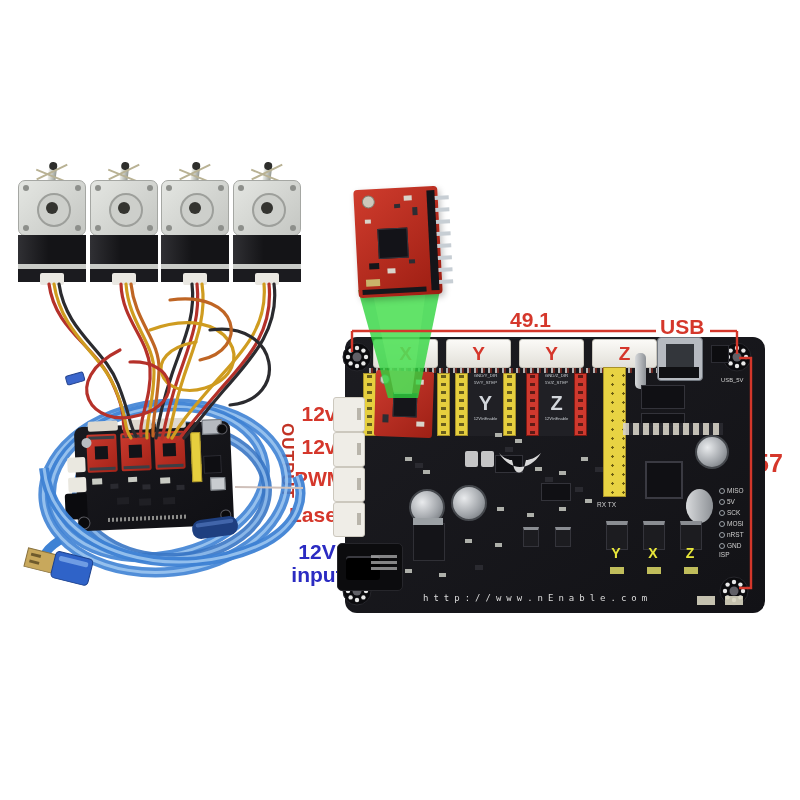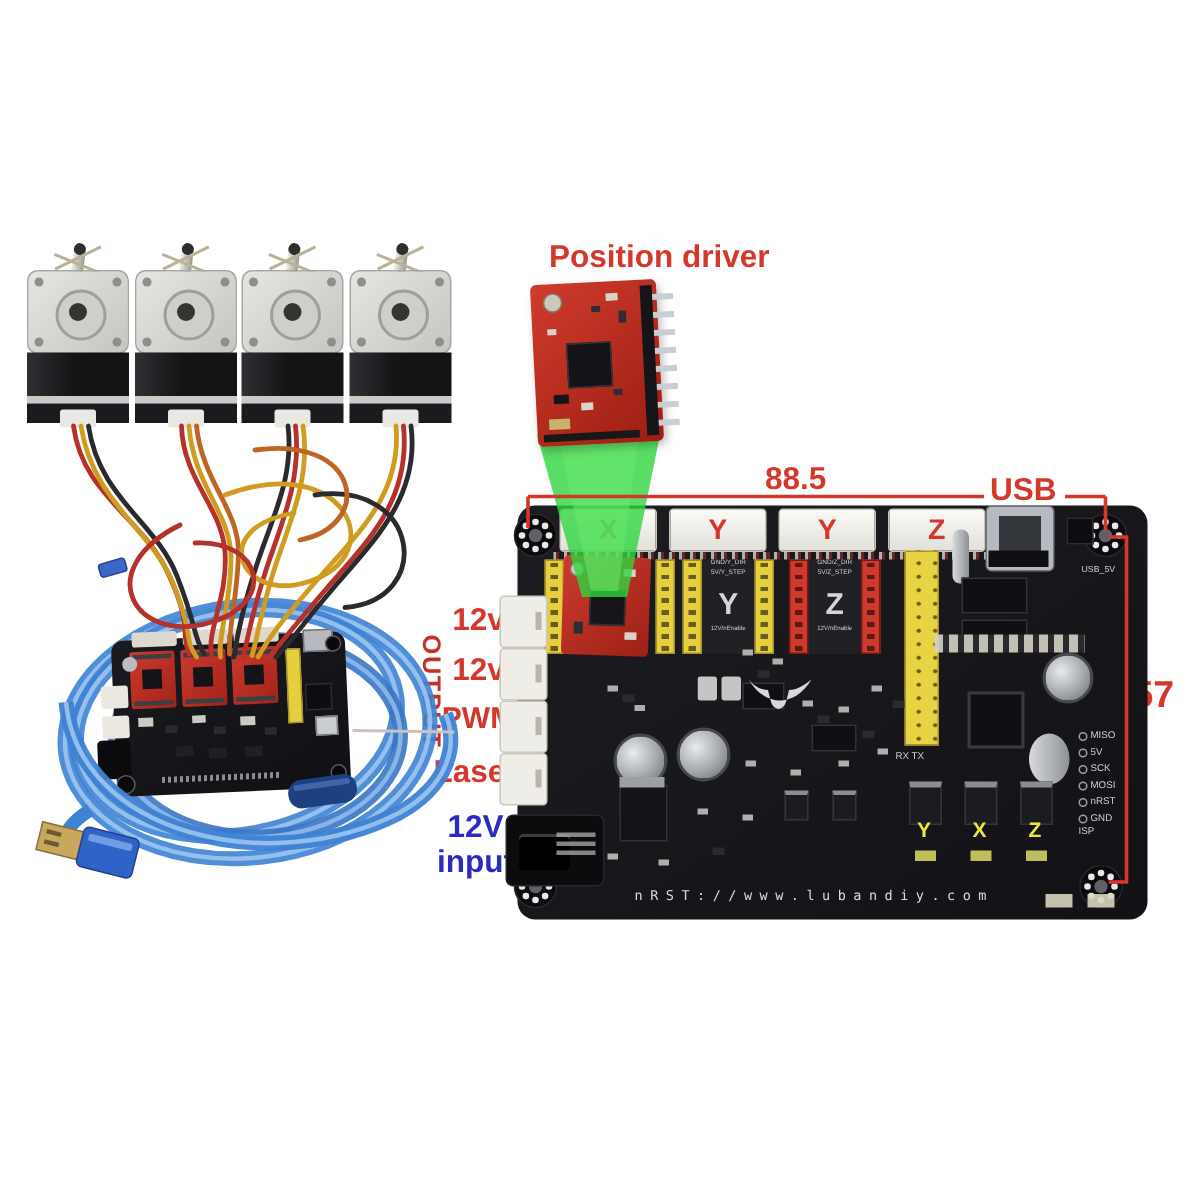--- a/index.html
+++ b/index.html
@@ -450,21 +450,21 @@
     <div class="jst" style="top:60px"></div>
     <div class="jst" style="top:95px"></div>
     <div class="jst" style="top:130px"></div>
     <div class="jst" style="top:165px"></div>
 
     <svg class="abs" width="78" height="30" style="left:120px;top:110px">
       <rect x="0" y="4" width="13" height="16" rx="2" fill="#e4e4e4" opacity=".85"></rect>
       <rect x="16" y="4" width="13" height="16" rx="2" fill="#e4e4e4" opacity=".85"></rect>
       <path d="M34,6 C40,16 48,20 55,20 C62,20 70,16 76,6 C70,11 65,13 61,13 L59,21 C57,27 51,27 49,21 L47,13 C43,13 38,11 34,6 Z" fill="#e9e9e9" opacity=".92"></path>
     </svg>
-    <div class="website">nRST://www.lubandiy.com</div>
+    <div class="website">http://www.nEnable.com</div>
     <div class="silkbar" style="left:26px;top:218px"></div>
     <div class="silkbar" style="left:26px;top:224px"></div>
     <div class="silkbar" style="left:26px;top:230px"></div>
     <div class="bpad" style="left:352px;top:259px"></div>
     <div class="bpad" style="left:380px;top:259px"></div>
 
     <svg width="420" height="276" style="position:absolute;left:0;top:0">
       <g fill="#c9cbc3" opacity=".85">
         <rect x="60" y="120" width="7" height="4"></rect>
           <rect x="78" y="133" width="7" height="4"></rect>
@@ -524,22 +524,21 @@
   <svg class="layer" width="800" height="800" style="z-index:6">
     <g stroke="#d4372b" stroke-width="2.4" fill="none">
       <path d="M352,331 H656"></path>
       <path d="M710,331 H737"></path>
       <path d="M352,331 V352"></path>
       <path d="M737,331 V354"></path>
       <path d="M739,358 H751 V588 H739"></path>
     </g>
   </svg>
 
-  <div class="abs red-t" style="left:366px;top:160px;font-size:21px">Position driver</div>
-  <div class="abs red-t" style="left:510px;top:308px;font-size:21px">88.5</div>
+  <div class="abs red-t" style="left:510px;top:308px;font-size:21px">49.1</div>
   <div class="abs red-t" style="left:660px;top:315px;font-size:21px">USB</div>
   <div class="abs red-t" style="left:755px;top:449px;font-size:25px">57</div>
   <div class="abs red-t" style="left:232px;top:451px;width:110px;text-align:center;font-size:17px;letter-spacing:1px;transform:rotate(90deg);color:#c23325">OUTPUT</div>
   <div class="abs red-t" style="left:288px;top:402px;width:62px;text-align:center;font-size:21px">12v</div>
   <div class="abs red-t" style="left:288px;top:435px;width:62px;text-align:center;font-size:21px">12v</div>
   <div class="abs red-t" style="left:288px;top:468px;width:62px;text-align:center;font-size:20px">PWM</div>
   <div class="abs red-t" style="left:283px;top:503px;width:68px;text-align:center;font-size:21px">Laser</div>
   <div class="abs blue-t" style="left:283px;top:540px;width:68px;font-size:21px;line-height:23px">
     <div>12V</div>
     <div>input</div>

